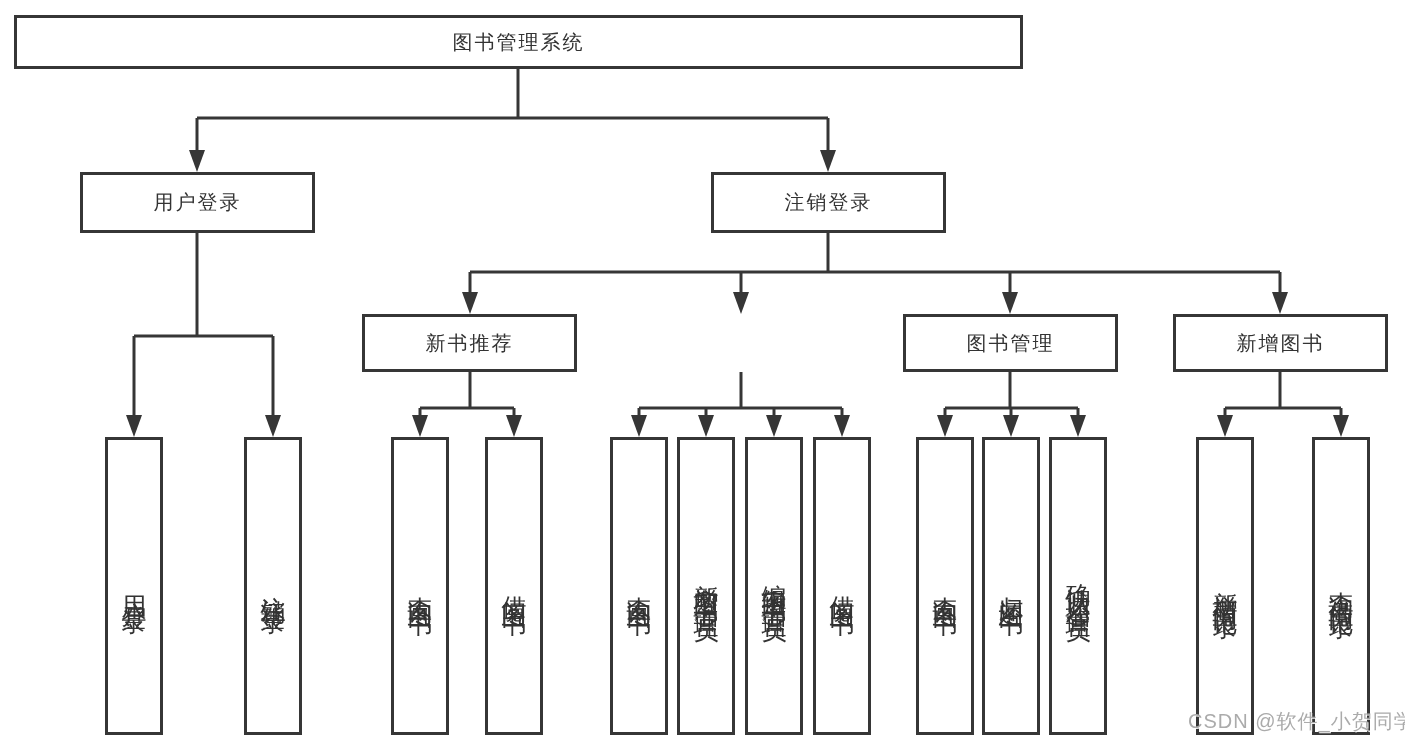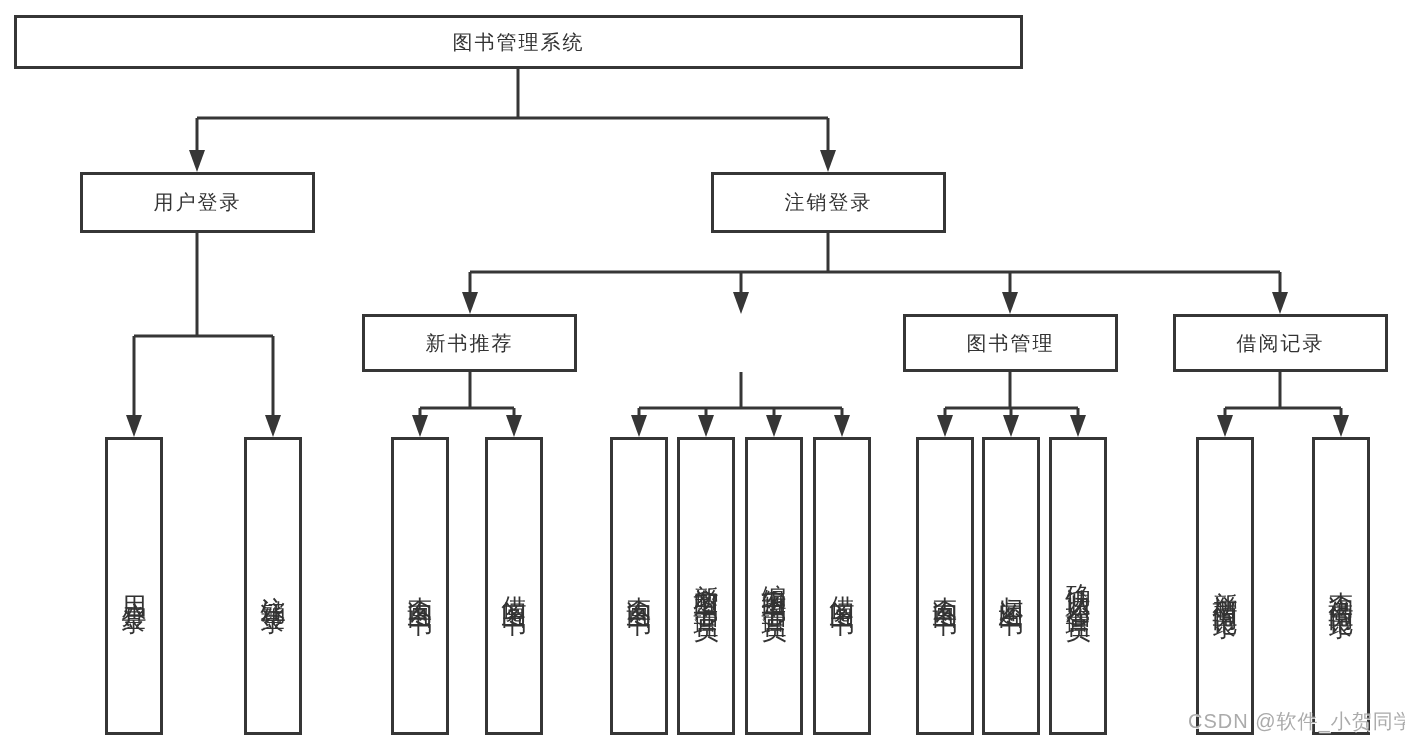--- a/index.html
+++ b/index.html
@@ -130,21 +130,21 @@
     <span class="lbl">注销登录</span>
   </div>
 
   <div class="box" style="left:362px;top:314px;width:215px;height:58px">
     <span class="lbl">新书推荐</span>
   </div>
   <div class="box" style="left:903px;top:314px;width:215px;height:58px">
     <span class="lbl">图书管理</span>
   </div>
   <div class="box" style="left:1173px;top:314px;width:215px;height:58px">
-    <span class="lbl">借阅记录</span>
+    <span class="lbl">新增图书</span>
   </div>
 
   <div class="box leaf" style="left:105px;top:437px;width:58px;height:298px">
     <span class="lbl">用户登录</span>
   </div>
   <div class="box leaf" style="left:244px;top:437px;width:58px;height:298px">
     <span class="lbl">注销登录</span>
   </div>
 
   <div class="box leaf" style="left:391px;top:437px;width:58px;height:298px">

